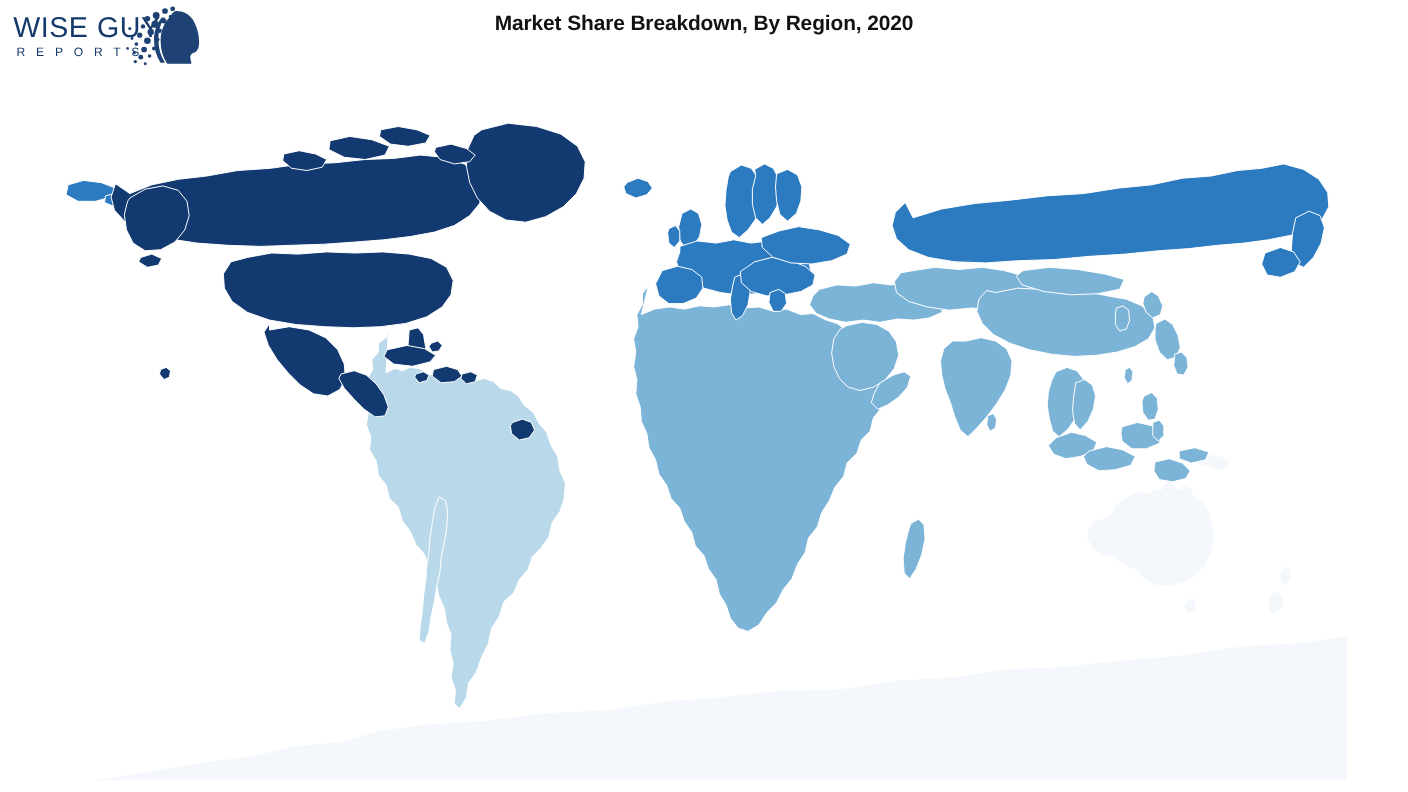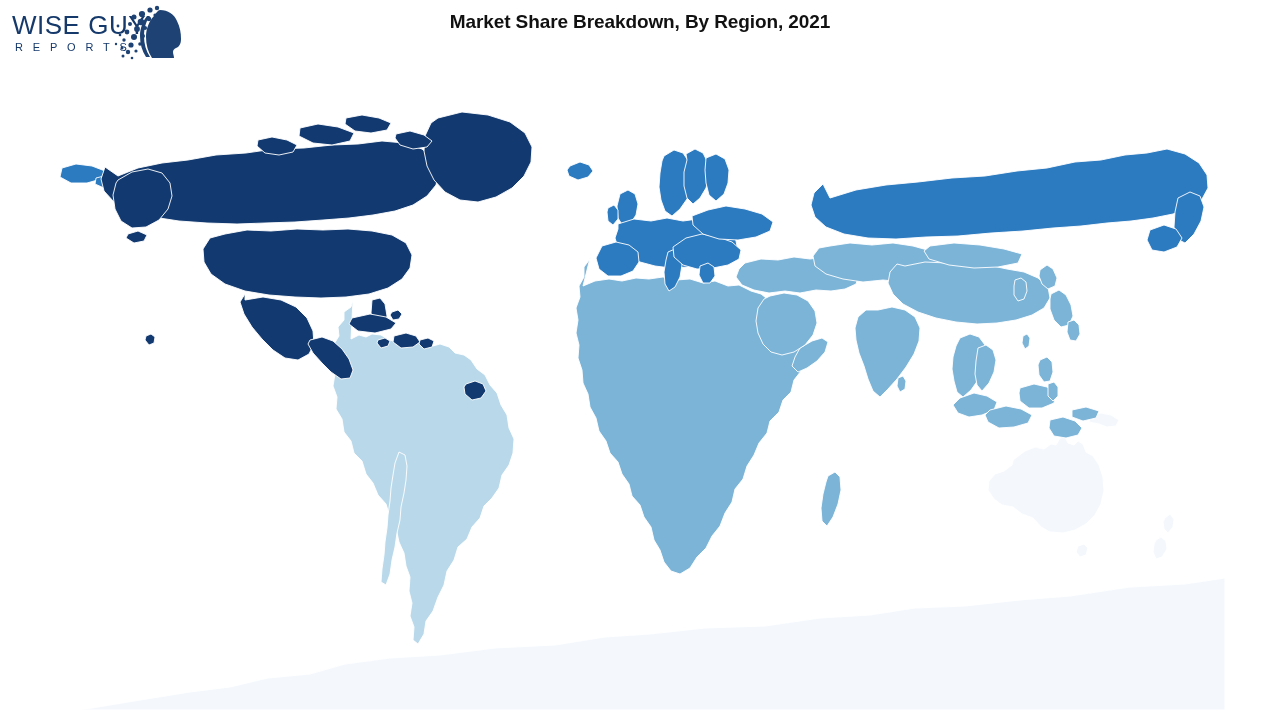--- a/index.html
+++ b/index.html
@@ -75,21 +75,21 @@
         <circle cx="108" cy="22" r="1.4"></circle>
           <circle cx="110" cy="31" r="1.3"></circle>
         <circle cx="106" cy="40" r="1.2"></circle>
           <circle cx="113" cy="52" r="1.5"></circle>
         <circle cx="122" cy="54" r="1.3"></circle>
           <circle cx="145" cy="11" r="1.6"></circle>
       </g>
     </svg>
   </div>
 
-  <div class="chart-title" style="color: rgb(17, 17, 17);">Market Share Breakdown, By Region, 2021</div>
+  <div class="chart-title" style="color: rgb(17, 17, 17);">Market Share Breakdown, By Region, 2020</div>
 
   <div class="map-wrap">
   <svg viewBox="0 0 1280 672" xmlns="http://www.w3.org/2000/svg" shape-rendering="geometricPrecision">
 
     <g class="region" fill="#f4f8fd">
 
       <path d="M1013 412 l12 -9 l10 -4 l9 2 l7 -5 l5 1 l4 -7 l5 -1 l3 6 l6 2 l4 -4
                l5 3 l3 8 l7 4 l6 9 l4 12 l1 14 l-3 13 l-6 11 l-9 9 l-11 6 l-12 3
                l-13 -1 l-9 -5 l-8 -9 l-11 -4 l-9 -7 l-11 -2 l-8 -6 l-6 -9 l1 -9
                l6 -7 l9 -3 l8 -6 l2 -8 z"></path>

